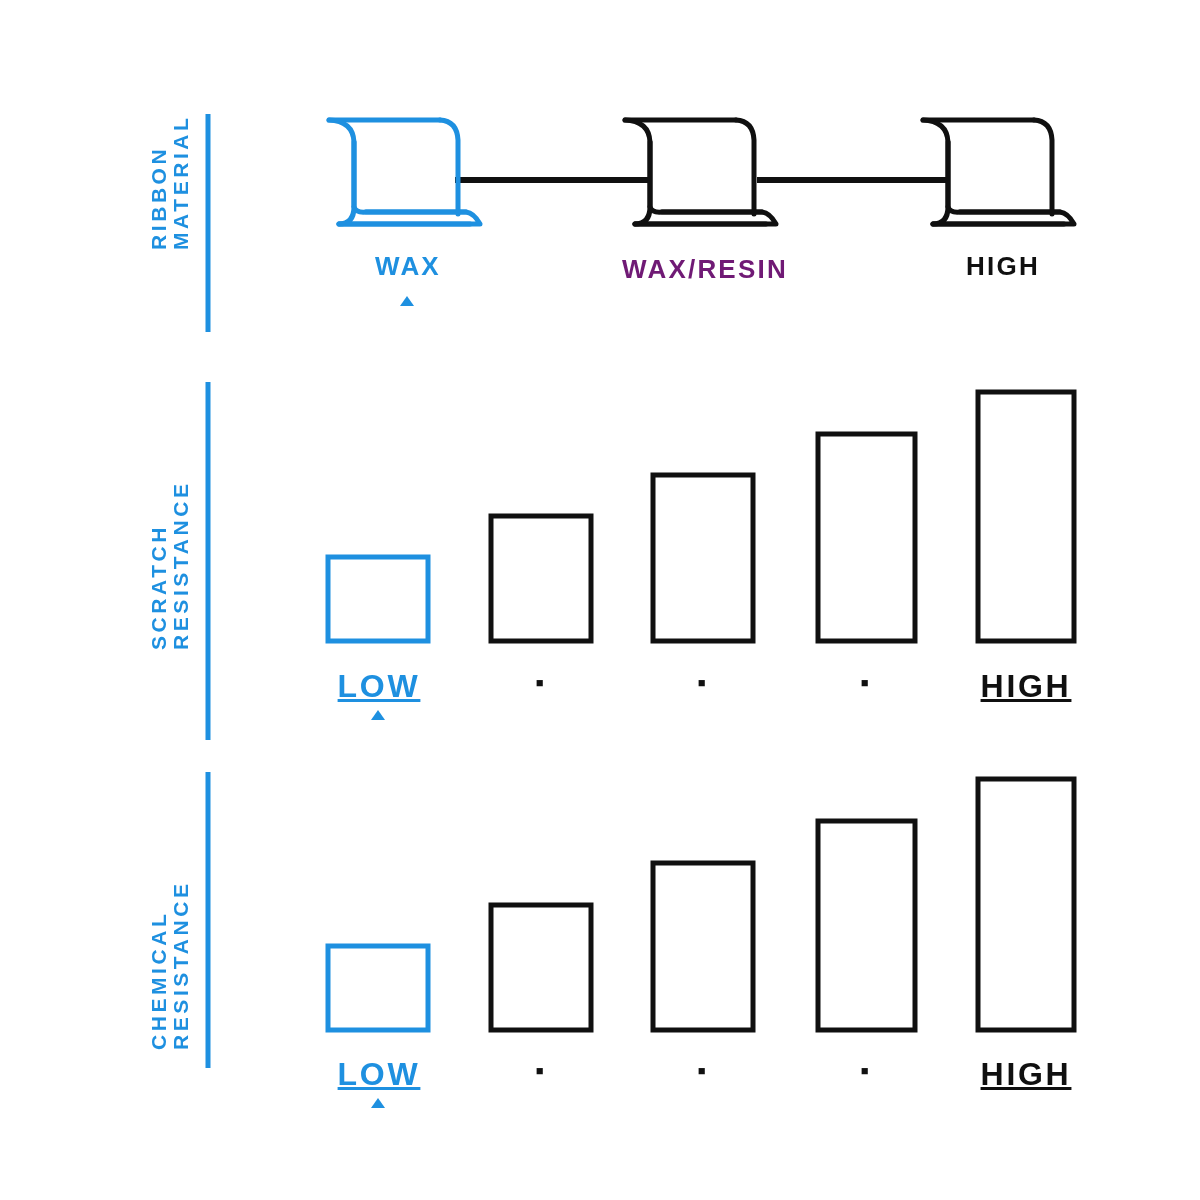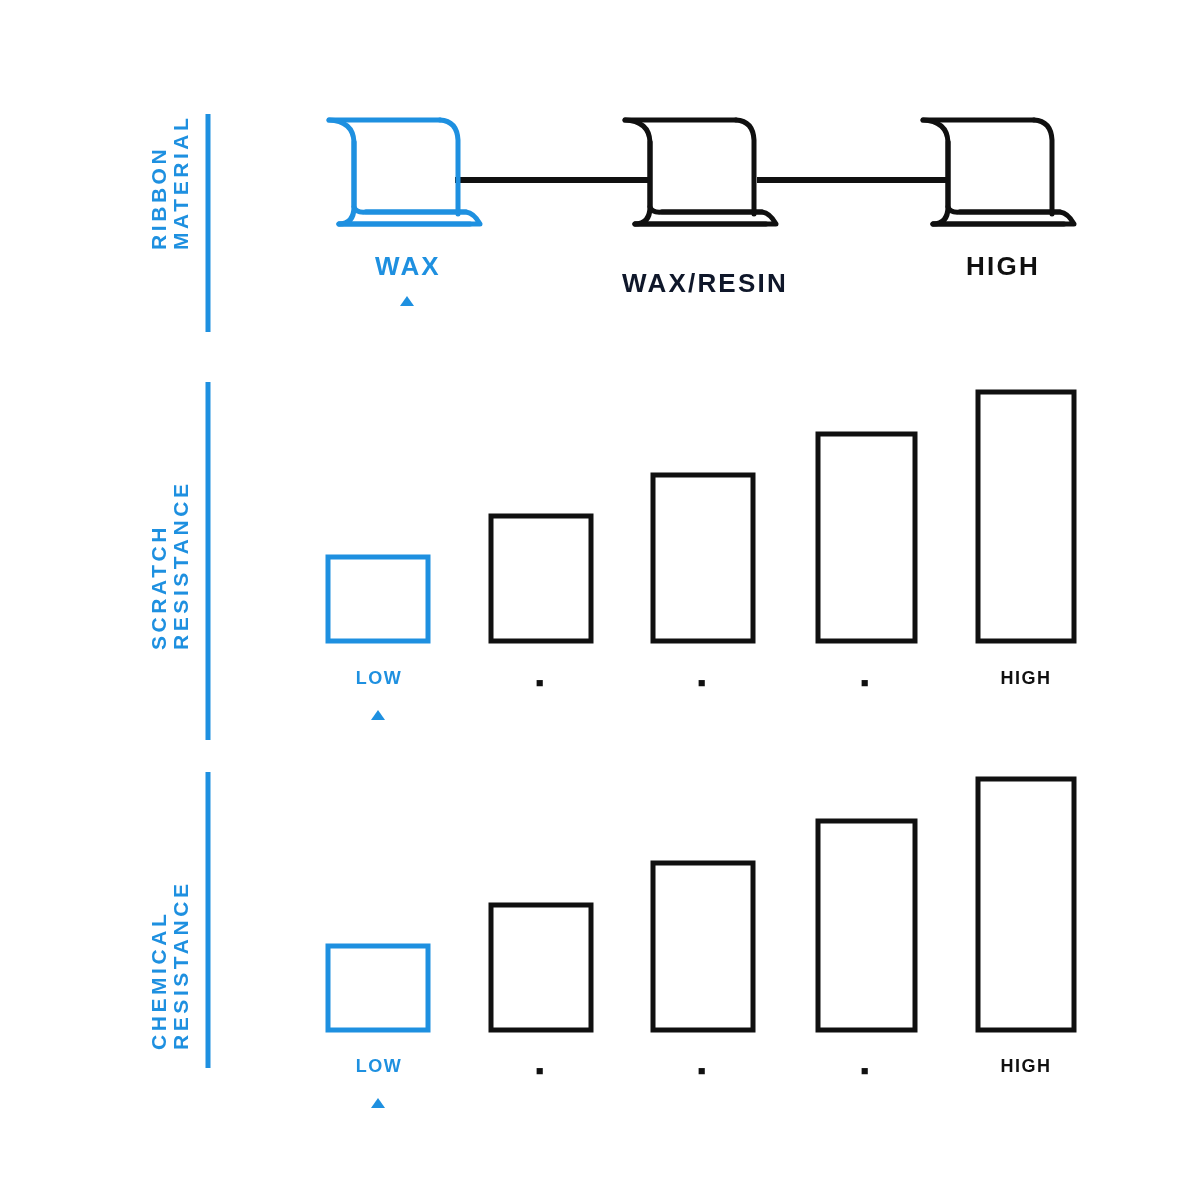--- a/index.html
+++ b/index.html
@@ -43,22 +43,23 @@
     transform-origin: 0 0;
     transform: rotate(-90deg);
     font-size: 21px;
     line-height: 1.05;
   }
   .cat-label {
     font-size: 26px;
     text-align: left;
   }
   .scale-label {
-    font-size: 18px;
+    font-size: 32px;
     text-align: center;
+    text-decoration: underline;
   }
   .dot-label {
     font-size: 25px;
     text-align: center;
   }
   .centered {
     transform: translateX(-50%);
   }
 </style>
 </head>
@@ -145,21 +146,21 @@
     <div>SCRATCH</div>
     <div>RESISTANCE</div>
   </div>
 
   <div class="rowlabel" style="left:148px; top:1050px; color:#1E90E0;">
     <div>CHEMICAL</div>
     <div>RESISTANCE</div>
   </div>
 
   <div class="txt cat-label centered" style="left:408px; top:251px; color:#1E90E0;">WAX</div>
-  <div class="txt cat-label centered" style="left:705px; top:268px; color:#0f172a;">WAX/RESIN</div>
+  <div class="txt cat-label centered" style="left:705px; top:254px; color:#701a75;">WAX/RESIN</div>
   <div class="txt cat-label centered" style="left:1003px; top:251px; color:#101010;">HIGH</div>
 
   <div class="txt scale-label centered" style="left:379px; top:668px; color:#1E90E0;">LOW</div>
   <div class="txt dot-label centered" style="left:541px; top:668px; color:#101010;">▪</div>
   <div class="txt dot-label centered" style="left:703px; top:668px; color:#101010;">▪</div>
   <div class="txt dot-label centered" style="left:866px; top:668px; color:#101010;">▪</div>
   <div class="txt scale-label centered" style="left:1026px; top:668px; color:#101010;">HIGH</div>
 
   <div class="txt scale-label centered" style="left:379px; top:1056px; color:#1E90E0;">LOW</div>
   <div class="txt dot-label centered" style="left:541px; top:1056px; color:#101010;">▪</div>

